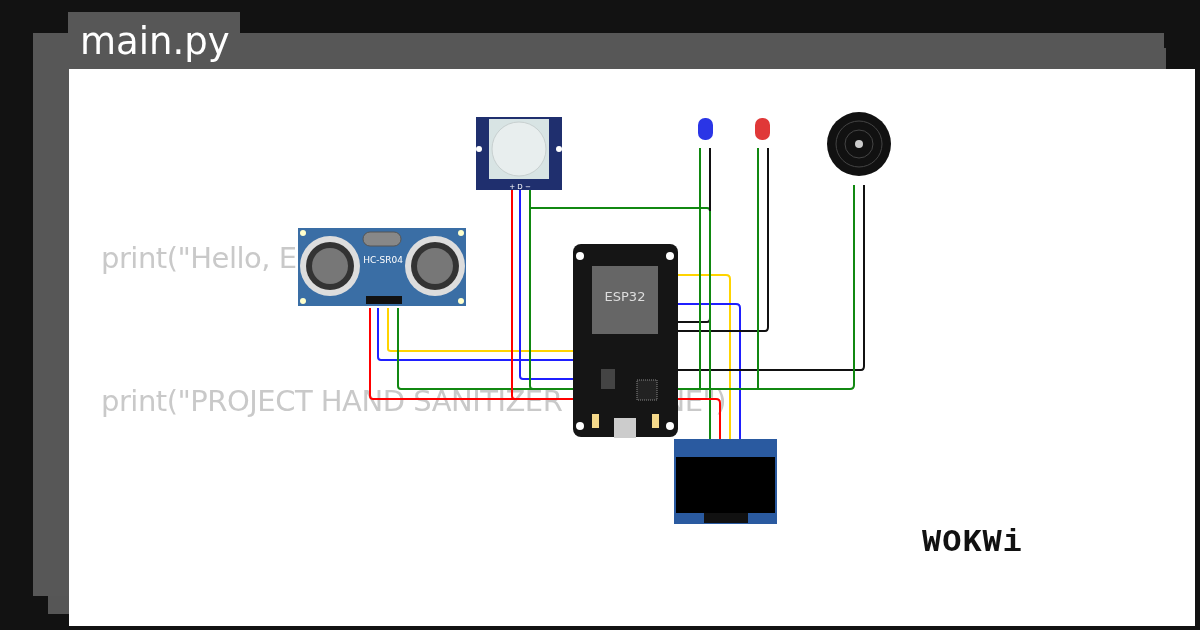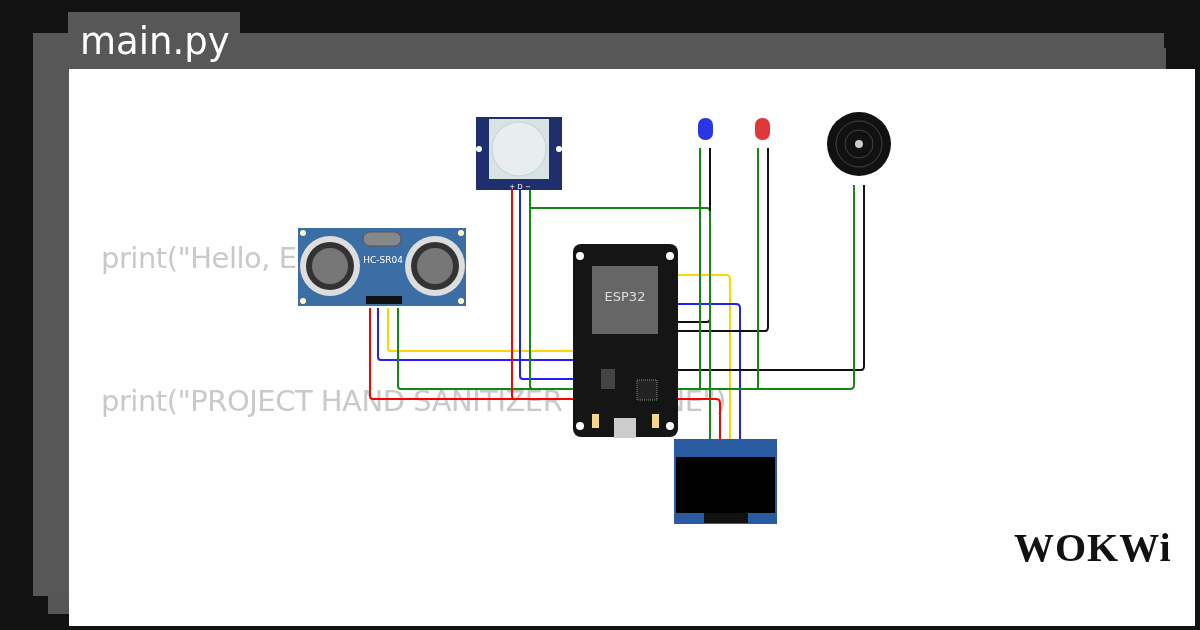--- a/index.html
+++ b/index.html
@@ -4,21 +4,21 @@
 <style>
   html, body { margin:0; padding:0; }
   body { width:1200px; height:630px; background:#121212; position:relative; overflow:hidden; font-family:"DejaVu Sans", sans-serif; }
   .shadow { position:absolute; left:48px; top:48px; width:1118px; height:566px; background:#565656; }
   .card { position:absolute; left:33px; top:33px; width:1131px; height:563px; background:#575757; }
   .card-inner { position:absolute; left:36px; top:36px; width:1126px; height:557px; background:#ffffff; overflow:hidden; }
   .tab { position:absolute; left:68px; top:12px; width:172px; height:51px; background:#575757; color:#ffffff; font-size:37px; line-height:60px; text-indent:12px; z-index:5; }
   .code { position:absolute; left:32px; top:70px; font-size:29px; color:#c9c9c9; line-height:47.8px; white-space:pre; letter-spacing:-0.5px; }
   .code div { height:47.8px; }
   svg.circuit { position:absolute; left:0; top:0; }
-  .logo { position:absolute; left:1014px; top:524px; font-size:40px; font-weight:bold; color:#111; letter-spacing:1px; font-family:Liberation Serif, serif; }
+  .logo { position:absolute; left:922px; top:524px; font-size:32px; font-weight:bold; color:#111; letter-spacing:1px; font-family:Liberation Mono, monospace; }
 </style>
 </head>
 <body>
 
 <div class="shadow"></div>
 <div class="card">
   <div class="card-inner">
     <div class="code">
       <div>print("Hello, ESP32!")</div>
       <div>print("PROJECT HAND SANITIZER MACHINE")</div>

